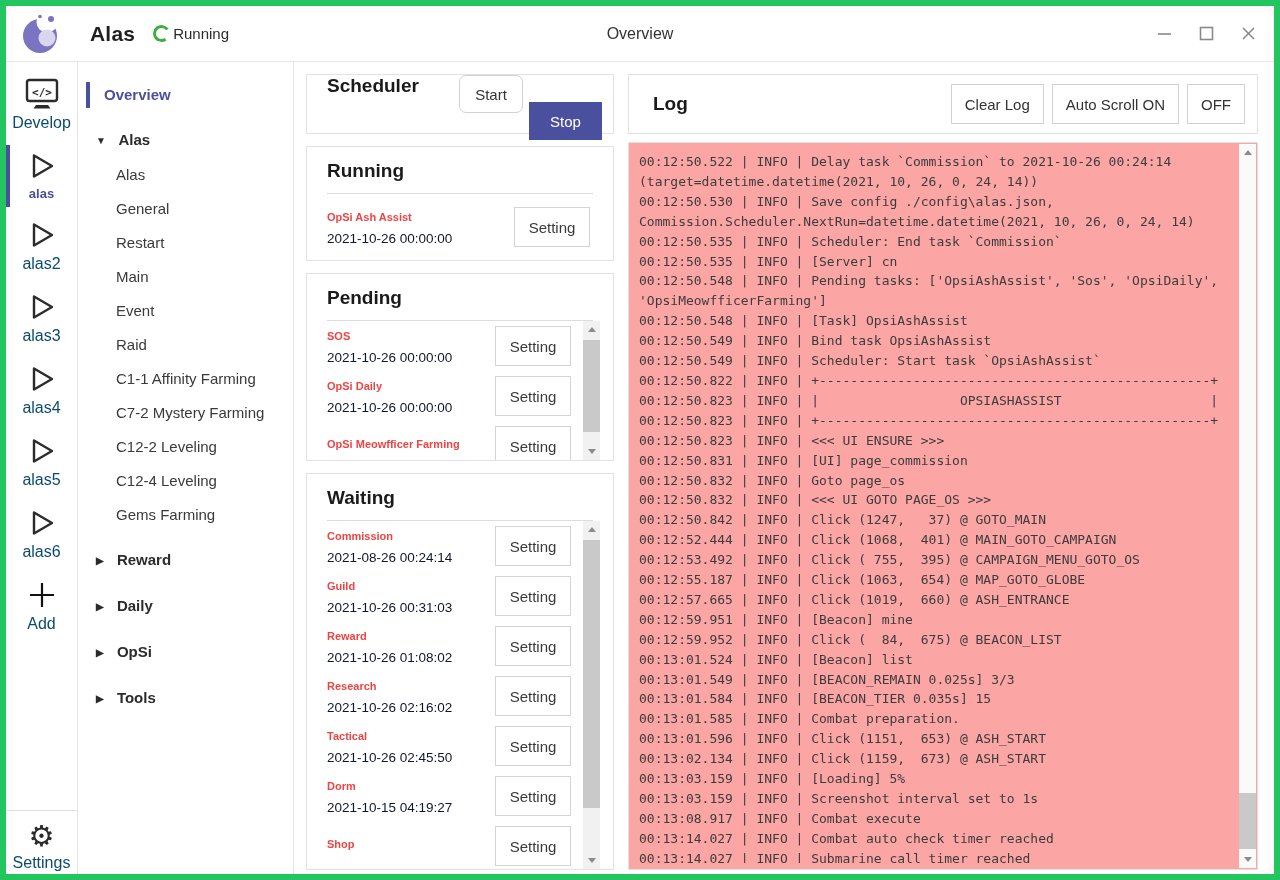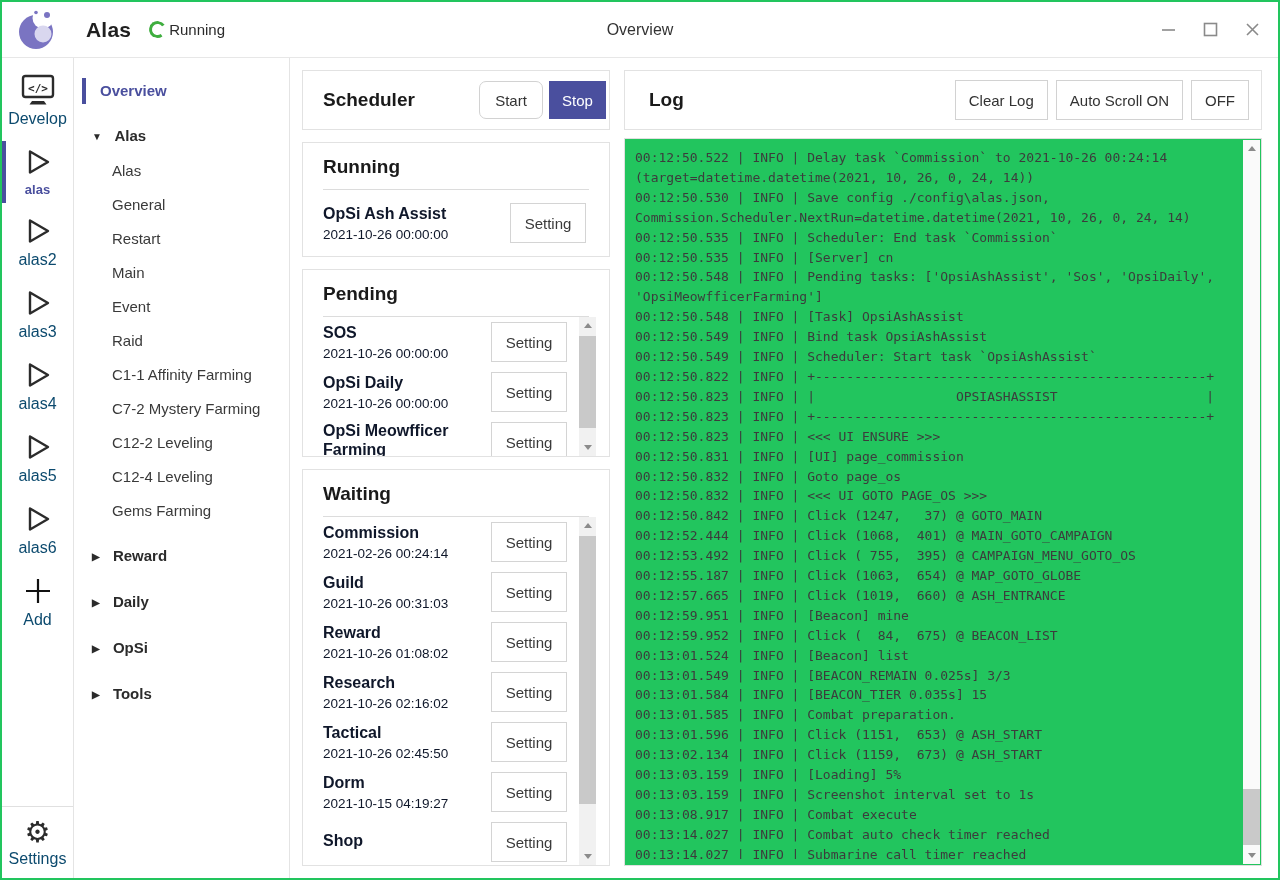--- a/index.html
+++ b/index.html
@@ -4,21 +4,21 @@
 <style>
   :root{
     --accent:#4a4f9e;
     --green:#3fae3f;
   }
   *{margin:0;padding:0;box-sizing:border-box;}
   html,body{background:#e8e8e8;}
   body{font-family:"Liberation Sans",sans-serif;}
   .window{
     position:relative;width:1280px;height:880px;background:#fff;
-    border:2px solid #22c55e;overflow:hidden;
+    border:6px solid #22c55e;overflow:hidden;
   }
   
   .titlebar{
     height:56px;display:flex;align-items:center;padding:0 18px 0 14px;
     border-bottom:1px solid #e7e7e7;position:relative;background:#fff;
   }
   .logo{width:44px;height:44px;flex:0 0 auto;}
   .app-name{font-size:21px;font-weight:700;color:#1f1f1f;margin-left:26px;letter-spacing:.2px;}
   .spinner{
     width:17px;height:17px;border-radius:50%;margin-left:18px;
@@ -73,40 +73,40 @@
     padding-left:26px;font-weight:700;color:var(--accent);margin-bottom:8px;
   }
   .nav-item.active::before{
     content:"";position:absolute;left:8px;top:4px;bottom:4px;width:4px;background:var(--accent);
   }
   
   .middle{
     width:332px;flex:0 0 auto;padding:12px 12px 14px;display:flex;flex-direction:column;gap:12px;
   }
   .panel{border:1px solid #e2e2e2;background:#fff;}
-  .bar-panel{height:60px;display:flex;align-items:center;padding:0 3px 0 20px;flex:0 0 auto;}
+  .bar-panel{height:60px;display:flex;padding:0 11px 0 20px;flex:0 0 auto;}
   .panel-title{font-size:19px;font-weight:700;color:#1a1a1a;}
   .bar-panel .panel-title{flex:1;}
   .btn{
     background:#fff;border:1px solid #d2d2d2;font-family:"Liberation Sans",sans-serif;
     font-size:15px;color:#333;height:38px;cursor:pointer;
   }
   .start-btn{width:64px;margin-right:6px;border-radius:7px;}
-  .stop-btn{width:57px;background:var(--accent);border-color:var(--accent);color:#fff;}
+  .stop-btn{width:73px;background:var(--accent);border-color:var(--accent);color:#fff;margin-top:27px;}
   .card-panel{padding:13px 13px 0 20px;overflow:hidden;display:flex;flex-direction:column;}
   .card-title{font-size:19px;font-weight:700;color:#1a1a1a;padding-bottom:11px;border-bottom:1px solid #dcdcdc;margin-right:7px;}
   .running-panel{height:115px;}
   .pending-panel{height:188px;}
   .waiting-panel{flex:1;}
   .list-wrap{display:flex;flex:1;overflow:hidden;}
   .task-list{flex:1;overflow:hidden;}
   .task-row{display:flex;align-items:center;height:50px;padding:4px 10px 4px 0;}
   .running-panel .task-row{height:62px;padding-top:8px;}
   .task-info{flex:1;min-width:0;}
-  .task-name{font-size:16px;font-weight:700;color:#0f172a;line-height:19px;margin-bottom:4px;}
+  .task-name{font-size:11px;font-weight:700;color:#ef4444;line-height:19px;margin-bottom:4px;}
   .task-time{font-size:13.5px;color:#0f172a;line-height:15px;}
   .setting-btn{
     width:76px;height:40px;background:#fff;border:1px solid #d4d4d4;flex:0 0 auto;
     font-family:"Liberation Sans",sans-serif;font-size:15px;color:#3a3a3a;cursor:pointer;
   }
   
   .sbar{width:17px;flex:0 0 auto;background:#f1f1f1;position:relative;margin-left:2px;}
   .sarrow{position:absolute;left:0;width:17px;height:17px;display:flex;align-items:center;justify-content:center;cursor:pointer;}
   .sarrow.up{top:0;}
   .sarrow.down{bottom:0;}
@@ -114,21 +114,21 @@
   .sarrow.up i{border-bottom:5px solid #8b8b8b;}
   .sarrow.down i{border-top:5px solid #8b8b8b;}
   .sthumb{position:absolute;left:0;width:17px;background:#c9c9c9;cursor:pointer;}
   
   .rightcol{flex:1;padding:12px 16px 14px 2px;display:flex;flex-direction:column;gap:8px;min-width:0;}
   .log-header{height:60px;display:flex;align-items:center;padding:0 12px 0 24px;flex:0 0 auto;}
   .log-header .panel-title{flex:1;}
   .log-btn{height:40px;padding:0 13px;margin-left:8px;}
   .log-box{
     flex:1;border:1px solid #e0e0e0;position:relative;overflow:hidden;
-    padding:9px 30px 6px 10px;background:#22c55e;
+    padding:9px 30px 6px 10px;background:#fca5a5;
   }
   .log-lines{
     font-family:"DejaVu Sans Mono",monospace;font-size:13px;line-height:19.9px;
     color:#3c3c3c;white-space:pre;overflow:hidden;height:100%;
   }
   .log-sbar{position:absolute;top:1px;right:1px;bottom:1px;width:17px;background:#fafafa;margin:0;}
 </style>
 </head>
 <body>
 
@@ -405,21 +405,21 @@
         </div>
       </div>
 
       <div class="panel card-panel waiting-panel">
         <div class="card-title">Waiting</div>
         <div class="list-wrap">
           <div class="task-list">
               <div class="task-row">
     <div class="task-info">
       <div class="task-name">Commission</div>
-      <div class="task-time">2021-02-26 00:24:14</div>
+      <div class="task-time">2021-08-26 00:24:14</div>
     </div>
     <button class="setting-btn">Setting</button>
   </div>
               <div class="task-row">
     <div class="task-info">
       <div class="task-name">Guild</div>
       <div class="task-time">2021-10-26 00:31:03</div>
     </div>
     <button class="setting-btn">Setting</button>
   </div>

